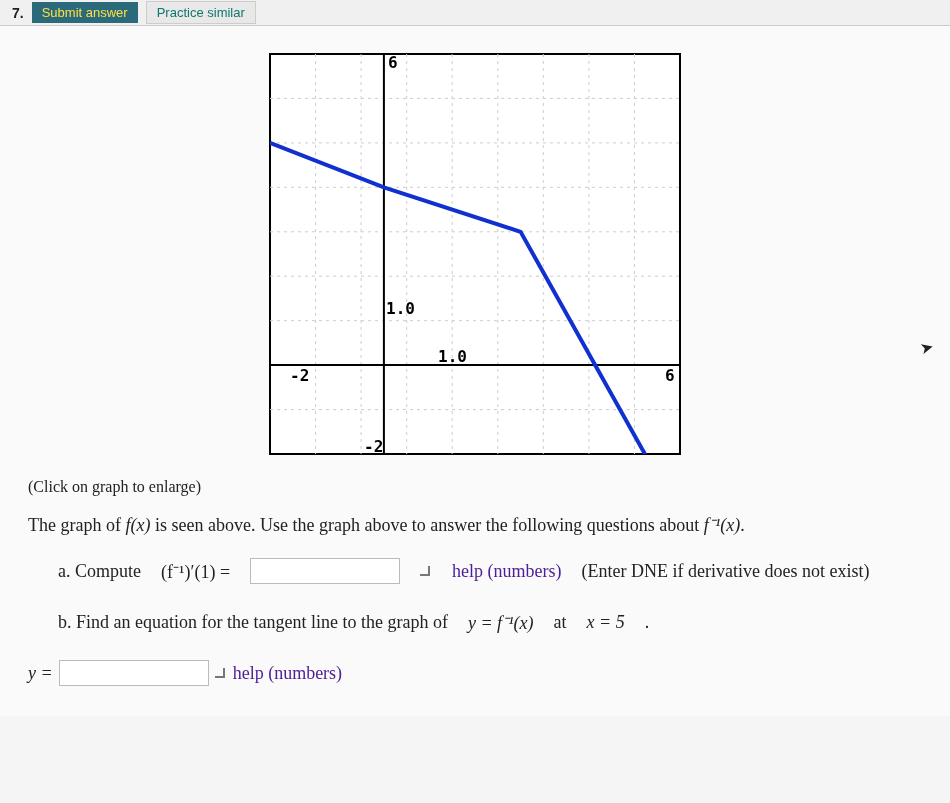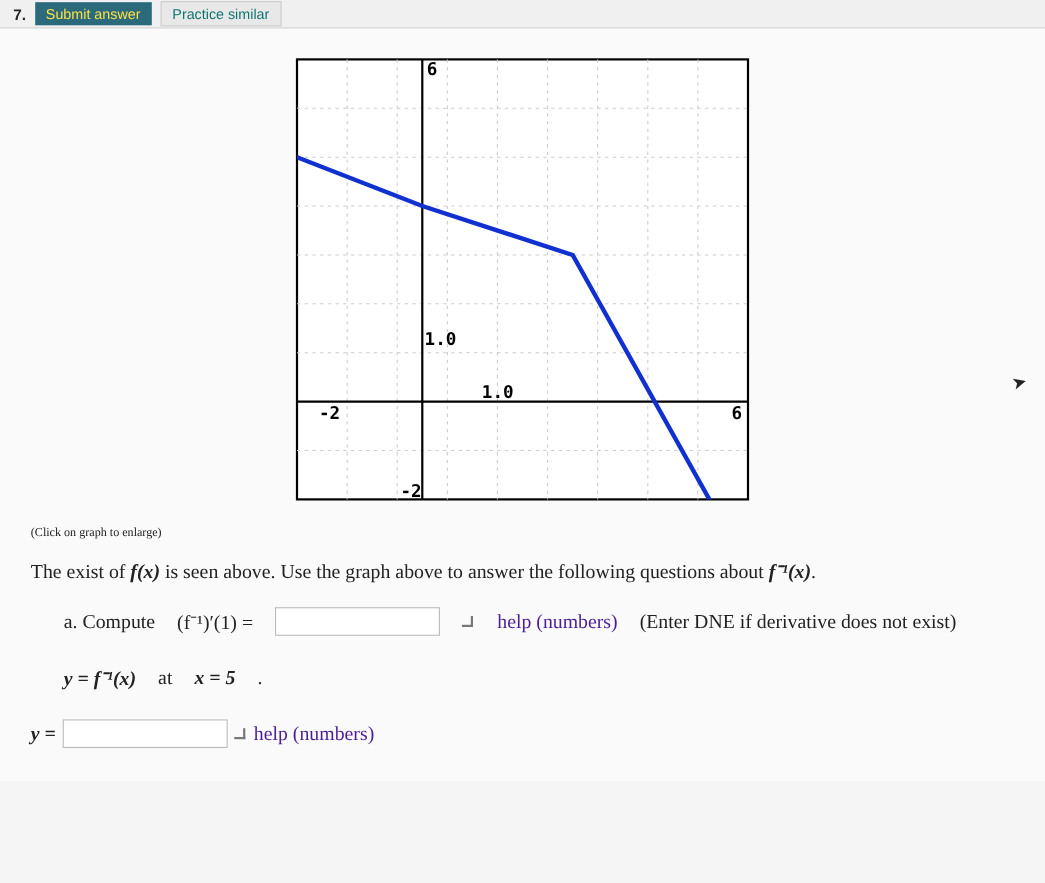--- a/index.html
+++ b/index.html
@@ -49,21 +49,21 @@
 }
 .graph-wrap {
   display: flex;
   justify-content: center;
   margin-bottom: 14px;
 }
 .graph-box {
   cursor: pointer;
 }
 .caption {
-  font-size: 11px;
+  font-size: 16px;
   margin: 8px 0 16px 0;
 }
 .prompt {
   font-size: 18px;
   margin: 10px 0 22px 0;
 }
 .part {
   font-size: 18px;
   margin: 0 0 26px 30px;
   display: flex;
@@ -99,21 +99,21 @@
   right: 2px; bottom: 2px;
   width: 8px; height: 8px;
   border-right: 2px solid #777;
   border-bottom: 2px solid #777;
 }
 .help-link {
   color: #4c1d95;
   text-decoration: none;
   cursor: pointer;
 }
-.math-i { font-style: italic; font-family: 'Times New Roman', serif; font-weight: bold; }
+.math-i { font-style: italic; font-family: 'Times New Roman', serif; }
 .math { font-family: 'Times New Roman', serif; text-align: right; }
 .cursor-icon {
   position: absolute;
   top: 338px;
   left: 920px;
   font-size: 16px;
   transform: rotate(-15deg);
   pointer-events: none;
 }
 </style>
@@ -163,33 +163,34 @@
       <polyline points="10,98.9 123.9,143.3 260.6,187.8 397.2,432" fill="none" stroke="#1030d0" stroke-width="4" clip-path="url(#clip)"></polyline>
       <clipPath id="clip">
           <rect x="10" y="10" width="410" height="400"></rect>
         </clipPath>
     </svg>
   </div>
 
   <p class="caption">(Click on graph to enlarge)</p>
 
   <p class="prompt">
-    <span>The exist of </span><span class="math-i">f(x)</span><span> is seen above. Use the graph above to answer the following questions about </span><span class="math-i">f⁻¹(x)</span><span>.</span>
+    <span>The graph of </span><span class="math-i">f(x)</span><span> is seen above. Use the graph above to answer the following questions about </span><span class="math-i">f⁻¹(x)</span><span>.</span>
   </p>
 
   <div class="part">
     <span>a. Compute </span>
     <span class="math">(f⁻¹)′(1) =</span>
     <input type="text" class="ans-input" style="">
     <span class="resize-icon"></span>
     <a class="help-link">help (numbers)</a>
     <span> (Enter DNE if derivative does not exist)</span>
   </div>
 
   <div class="part">
+    <span>b. Find an equation for the tangent line to the graph of </span>
     <span class="math-i">y = f⁻¹(x)</span>
     <span> at </span>
     <span class="math-i">x = 5</span>
     <span>.</span>
   </div>
 
   <div class="part-b-line2">
     <span class="math-i">y =</span>
     <input type="text" class="ans-input" style="">
     <span class="resize-icon"></span>

